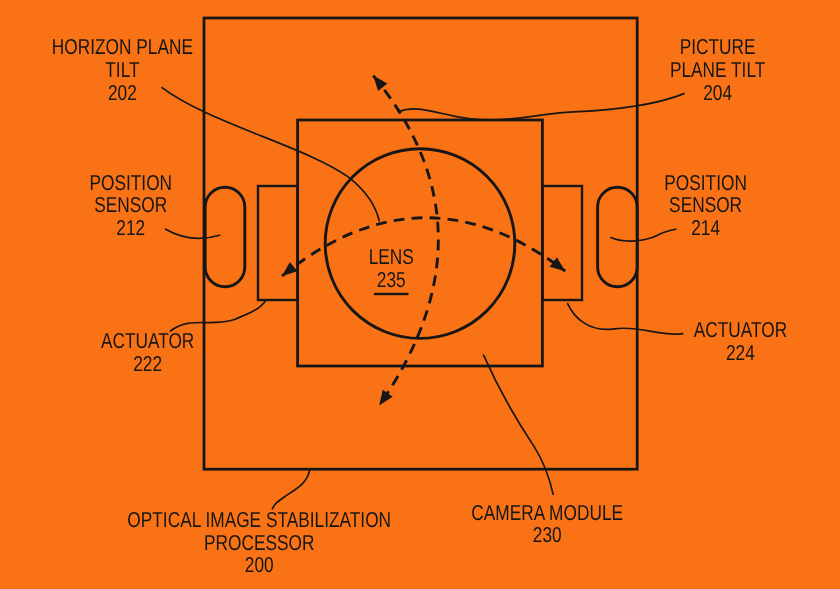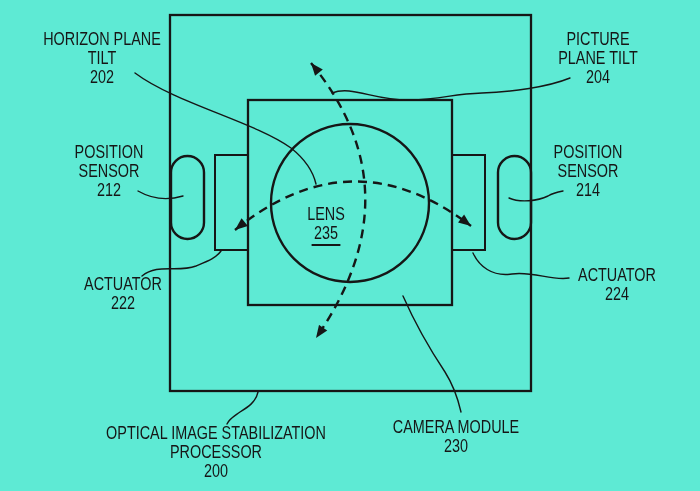--- a/index.html
+++ b/index.html
@@ -1,17 +1,17 @@
 <!DOCTYPE html>
 <html><head>
 <meta charset="utf-8">
 <style>
   html,body{margin:0;padding:0;background:#fff;}
   .stage{
-    position:relative;width:700px;height:491px;background:#5eead4;
+    position:relative;width:700px;height:491px;background:#f97316;
     overflow:hidden;font-family:"Liberation Sans","DejaVu Sans",sans-serif;
   }
   .stage svg{position:absolute;left:0;top:0;}
   .shape{fill:none;stroke:#161616;}
   .box{stroke-width:2.3;}
   .thin{stroke-width:2;}
   .round{stroke-width:2.4;}
   .arc{stroke-width:2.4;stroke-dasharray:9 6;fill:none;stroke:#161616;}
   .leader{stroke-width:1.4;fill:none;stroke:#161616;stroke-linecap:round;}
   .lbl{

